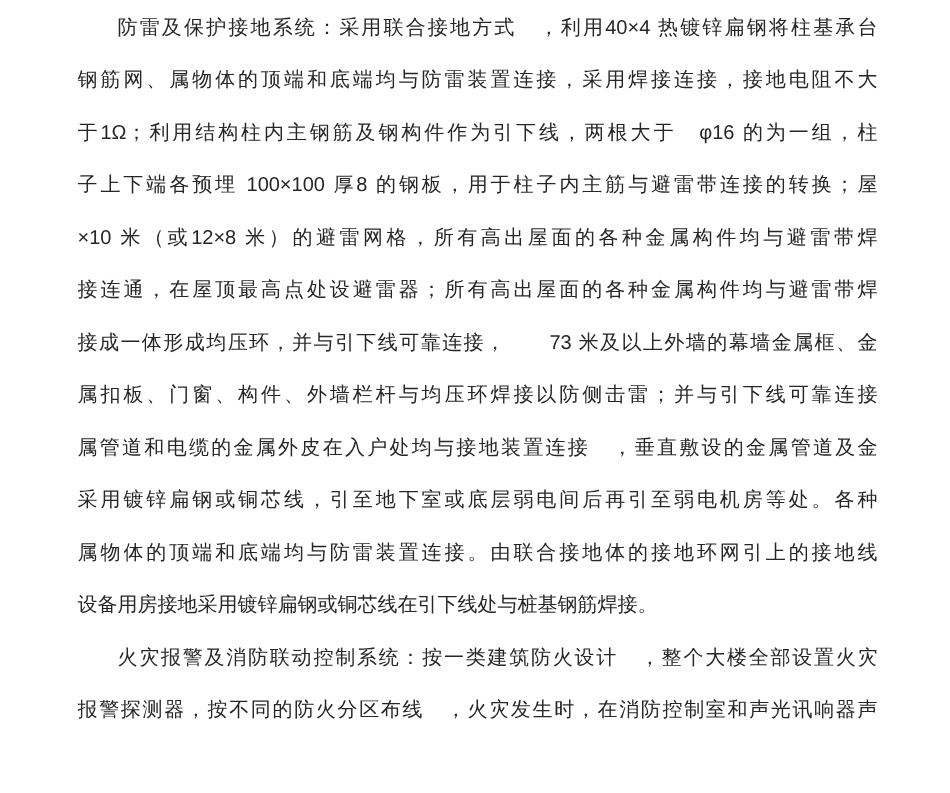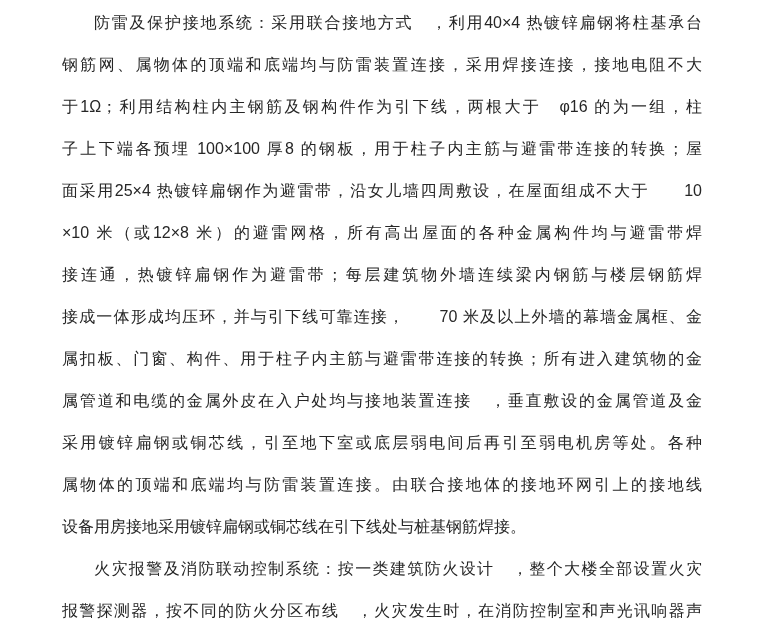--- a/index.html
+++ b/index.html
@@ -39,25 +39,24 @@
 </head>
 <body>
 
 <div class="page">
 
   <div class="para">
     <div class="line indent">防雷及保护接地系统：采用联合接地方式　，利用40×4 热镀锌扁钢将柱基承台</div>
     <div class="line">钢筋网、属物体的顶端和底端均与防雷装置连接，采用焊接连接，接地电阻不大</div>
     <div class="line">于1Ω；利用结构柱内主钢筋及钢构件作为引下线，两根大于　φ16 的为一组，柱</div>
     <div class="line">子上下端各预埋 100×100 厚8 的钢板，用于柱子内主筋与避雷带连接的转换；屋</div>
-    <div class="line">面采用25×4 热镀锌扁钢作为避雷带，沿女儿墙四周敷设，在屋面组成不大于　　10</div>
     <div class="line">×10 米（或12×8 米）的避雷网格，所有高出屋面的各种金属构件均与避雷带焊</div>
-    <div class="line">接连通，热镀锌扁钢作为避雷带；每层建筑物外墙连续梁内钢筋与楼层钢筋焊</div>
-    <div class="line">接成一体形成均压环，并与引下线可靠连接，　　70 米及以上外墙的幕墙金属框、金</div>
-    <div class="line">属扣板、门窗、构件、用于柱子内主筋与避雷带连接的转换；所有进入建筑物的金</div>
+    <div class="line">接连通，在屋顶最高点处设避雷器；所有高出屋面的各种金属构件均与避雷带焊</div>
+    <div class="line">接成一体形成均压环，并与引下线可靠连接，　　73 米及以上外墙的幕墙金属框、金</div>
+    <div class="line">属扣板、门窗、构件、外墙栏杆与均压环焊接以防侧击雷；并与引下线可靠连接</div>
     <div class="line">属管道和电缆的金属外皮在入户处均与接地装置连接　，垂直敷设的金属管道及金</div>
     <div class="line">采用镀锌扁钢或铜芯线，引至地下室或底层弱电间后再引至弱电机房等处。各种</div>
     <div class="line">属物体的顶端和底端均与防雷装置连接。由联合接地体的接地环网引上的接地线</div>
     <div class="line left">设备用房接地采用镀锌扁钢或铜芯线在引下线处与桩基钢筋焊接。</div>
   </div>
 
   <div class="para">
     <div class="line indent">火灾报警及消防联动控制系统：按一类建筑防火设计　，整个大楼全部设置火灾</div>
     <div class="line">报警探测器，按不同的防火分区布线　，火灾发生时，在消防控制室和声光讯响器声</div>
   </div>

